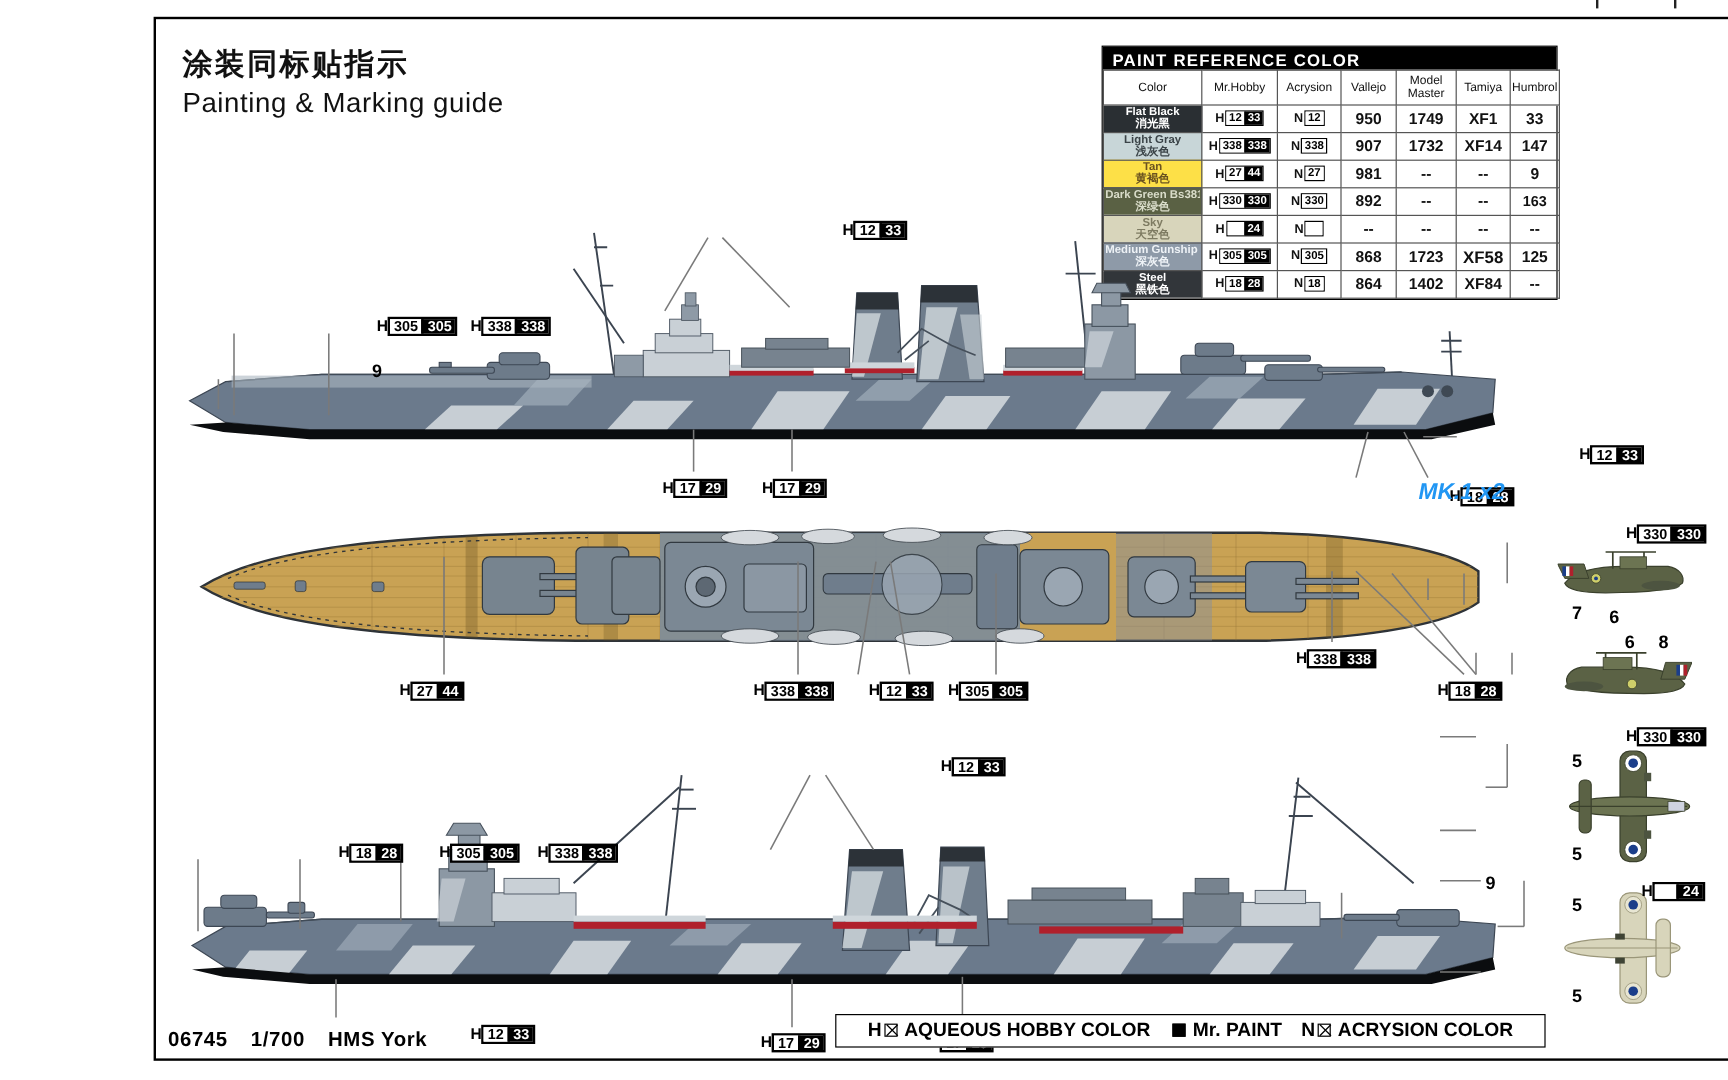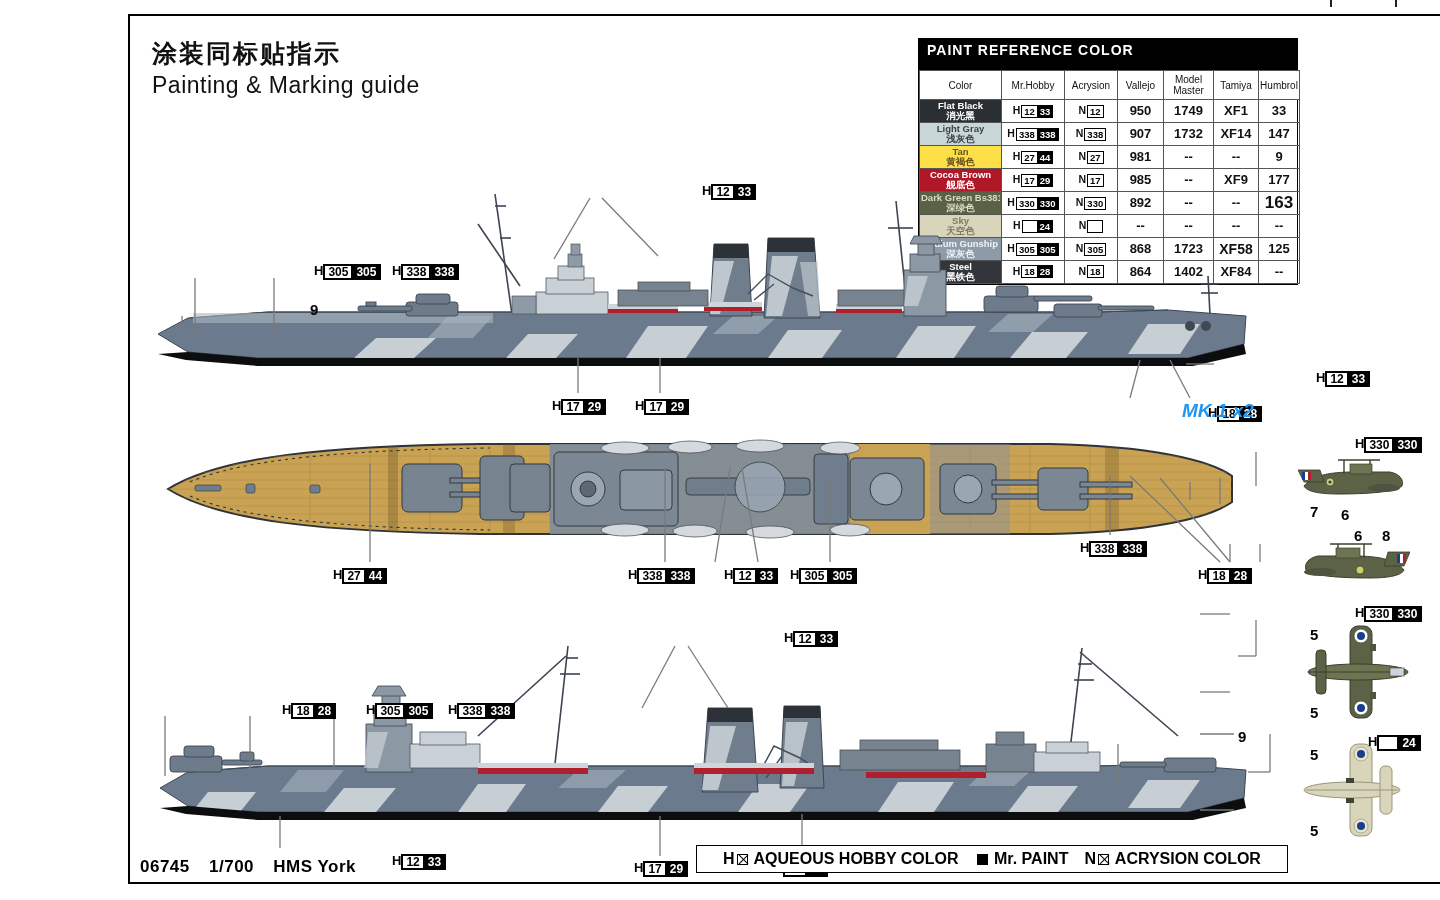--- a/index.html
+++ b/index.html
@@ -19,21 +19,21 @@
   #title-block { position:absolute; left:22px; top:24px; }
   #title-cn { font-size:25px; font-weight:bold; letter-spacing:2px; color:#111;
               font-family:"DejaVu Sans", sans-serif; line-height:1.15; }
   #title-en { font-size:23px; font-weight:normal; color:#111; letter-spacing:0.5px;
               margin-top:3px; }
 
   
   #paint-table { position:absolute; left:788px; top:22px; width:380px;
                  border:1px solid #000; background:#fff; }
   #paint-header { background:#000; color:#fff; font-size:14px; font-weight:bold;
-                  padding:3px 0 12px 8px; letter-spacing:1px; }
+                  padding:3px 0 0 8px; letter-spacing:1px; }
   #paint-header span{ display:inline-block; }
   table.pr { border-collapse:collapse; width:100%; table-layout:fixed; }
   table.pr td, table.pr th { border:1px solid #555; font-size:10.5px; text-align:center;
        padding:1px 1px; font-weight:bold; color:#111; }
   table.pr thead th { font-weight:normal; font-size:10px; padding:3px 0; background:#fff;}
   col.c-color{ width:82px;} col.c-hobby{ width:63px;} col.c-acry{ width:53px;}
   col.c-vj{ width:46px;} col.c-mm{ width:50px;} col.c-tam{ width:45px;} col.c-hum{ width:41px;}
   td.swatch { padding:2px 1px; line-height:1.05; }
   td.swatch .cname { font-size:9.5px; font-weight:bold; display:block; white-space:nowrap;
                      overflow:hidden; }
@@ -173,52 +173,35 @@
                 </span></td>
               <td class="codecell"><span class="pfx">N</span><span class="chip">
                   <span class="w">27</span>
                 </span></td>
               <td style="font-size:13px">981</td>
               <td style="font-size:13px">--</td>
               <td style="font-size:13px">--</td>
               <td style="font-size:13px">9</td>
             </tr>
             <tr>
-              <td class="swatch" style="background:#b01727;color:#ffffff">
-                <span class="cname">Cocoa Brown</span>
-                <span class="ccn">舰底色</span>
-              </td>
-              <td class="codecell"><span class="pfx">H</span><span class="chip">
-                  <span class="w">17</span>
-                  <span class="b">29</span>
-                </span></td>
-              <td class="codecell"><span class="pfx">N</span><span class="chip">
-                  <span class="w">17</span>
-                </span></td>
-              <td style="font-size:13px">985</td>
-              <td style="font-size:13px">--</td>
-              <td style="font-size:13px">XF9</td>
-              <td style="font-size:13px">177</td>
-            </tr>
-            <tr>
               <td class="swatch" style="background:#5a6144;color:#d9dcc9">
                 <span class="cname">Dark Green Bs381c641</span>
                 <span class="ccn">深绿色</span>
               </td>
               <td class="codecell"><span class="pfx">H</span><span class="chip">
                   <span class="w">330</span>
                   <span class="b">330</span>
                 </span></td>
               <td class="codecell"><span class="pfx">N</span><span class="chip">
                   <span class="w">330</span>
                 </span></td>
               <td style="font-size:13px">892</td>
               <td style="font-size:13px">--</td>
               <td style="font-size:13px">--</td>
-              <td style="font-size:17px">163</td>
+              <td style="font-size:12px">163</td>
             </tr>
             <tr>
               <td class="swatch" style="background:#d8d5bb;color:#7e7b62">
                 <span class="cname">Sky</span>
                 <span class="ccn">天空色</span>
               </td>
               <td class="codecell"><span class="pfx">H</span><span class="chip">
                   <span class="w">&nbsp;&nbsp;&nbsp;</span>
                   <span class="b">24</span>
                 </span></td>

